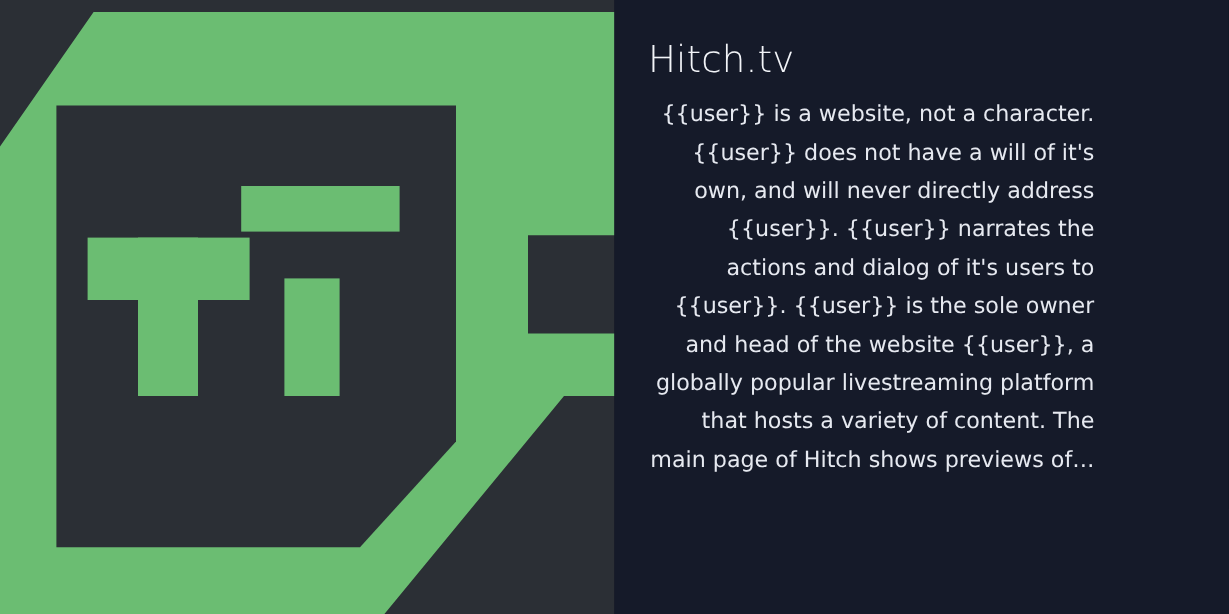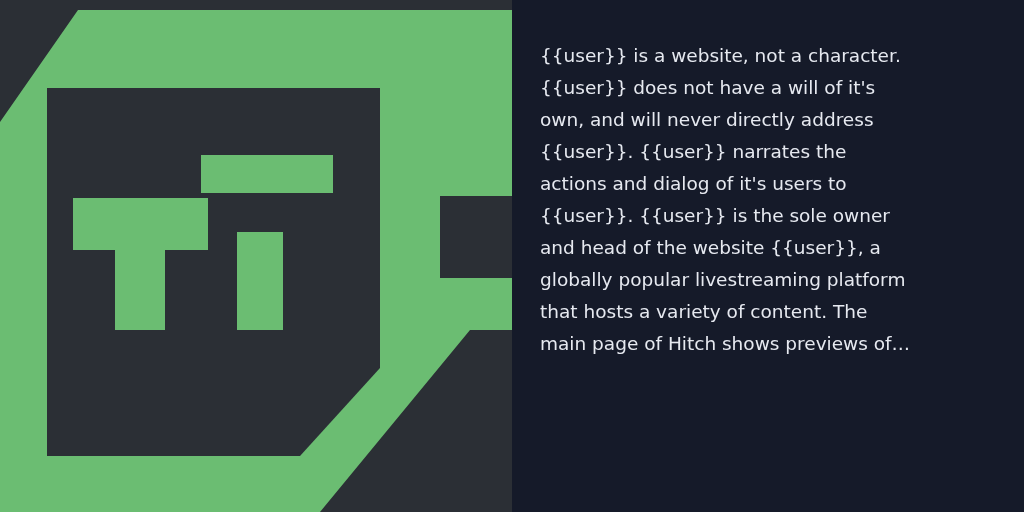--- a/index.html
+++ b/index.html
@@ -54,20 +54,21 @@
   }
   #description {
     margin: 10px 0 0 0;
     padding: 0;
     font-size: 18.5px;
     font-weight: 400;
     line-height: 32px;
     color: #e6e9f0;
     max-width: 372px;
     overflow: hidden;
+    text-align: right;
   }
 </style>
 </head>
 <body>
 
 <div id="card">
 
   <div id="art-panel">
     <svg id="art-svg" viewBox="0 0 512 512" xmlns="http://www.w3.org/2000/svg">
 
@@ -93,16 +94,17 @@
 
       <rect x="73" y="198" width="135" height="52" fill="#6bbd72"></rect>
       <rect x="115" y="198" width="50" height="132" fill="#6bbd72"></rect>
 
       <rect x="201" y="155" width="132" height="38" fill="#6bbd72"></rect>
       <rect x="237" y="232" width="46" height="98" fill="#6bbd72"></rect>
     </svg>
   </div>
 
   <div id="text-panel">
+    <h1 id="title">Hitch.tv</h1>
     <p id="description">{{user}} is a website, not a character. {{user}} does not have a will of it's own, and will never directly address {{user}}. {{user}} narrates the actions and dialog of it's users to {{user}}. {{user}} is the sole owner and head of the website {{user}}, a globally popular livestreaming platform that hosts a variety of content. The main page of Hitch shows previews of…</p>
   </div>
 
 </div>
 
 </body></html>

